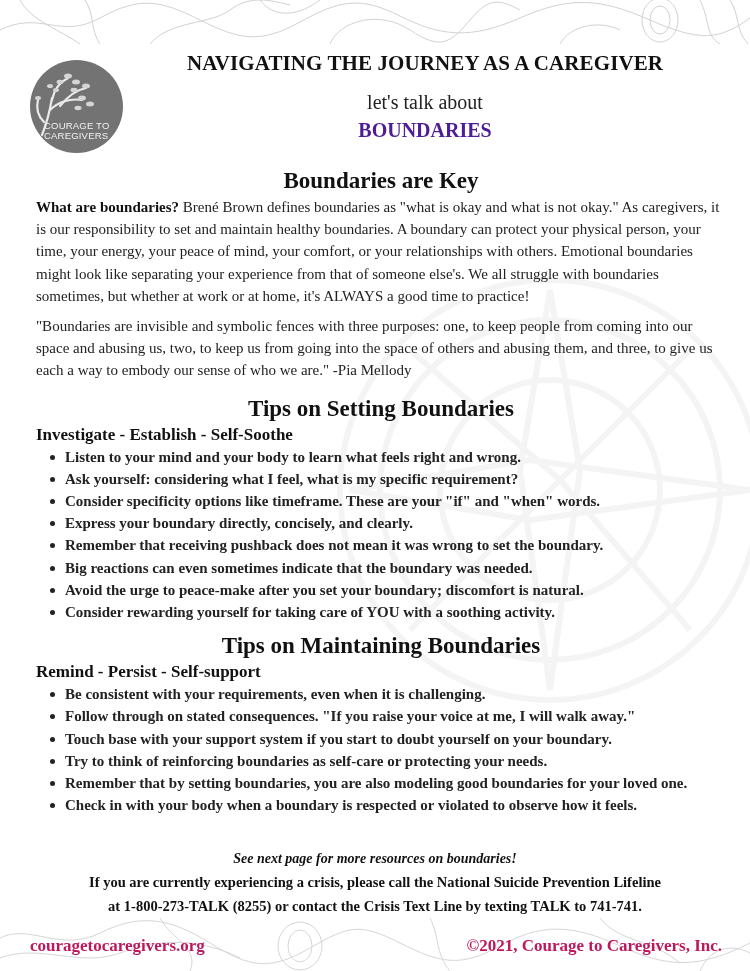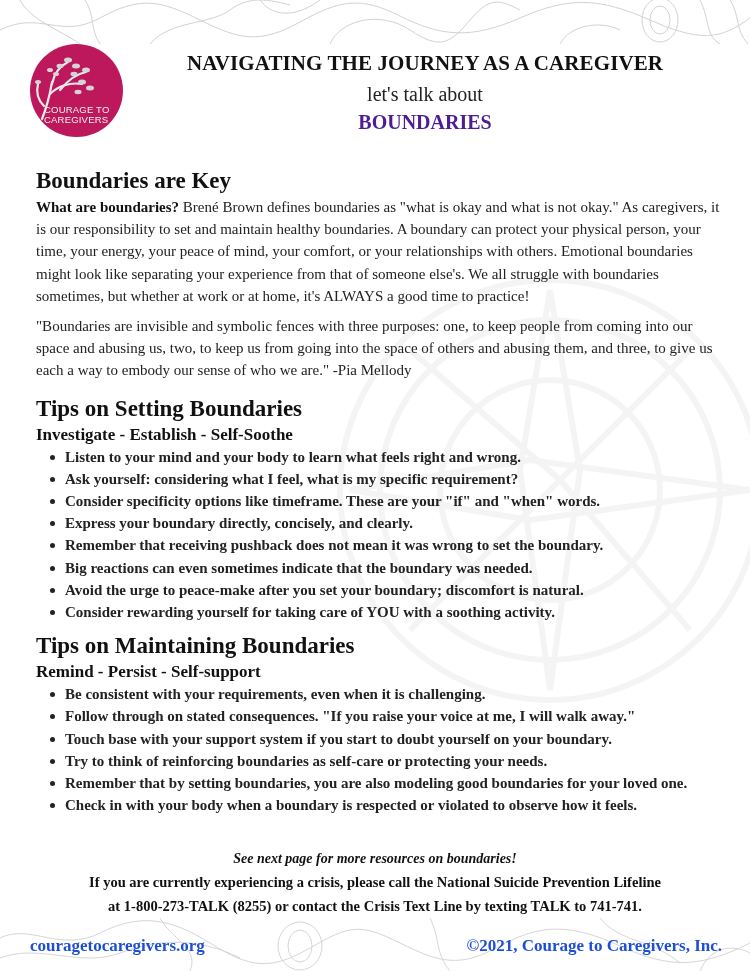--- a/index.html
+++ b/index.html
@@ -16,47 +16,48 @@
     .topo-top { top: 0; height: 44px; }
     .topo-bottom { top: 918px; height: 53px; }
     .watermark {
       position: absolute; left: 330px; top: 270px; width: 440px; height: 440px;
       pointer-events: none; opacity: 0.55;
     }
     .header {
       position: absolute; top: 44px; left: 0; width: 750px; height: 110px;
     }
     .logo {
-      position: absolute; left: 30px; top: 0; width: 93px; height: 93px;
-      border-radius: 50%; background: #be185d; overflow: hidden;
+      position: absolute; left: 30px; top: 16px; width: 93px; height: 93px;
+      border-radius: 50%; background: #737373; overflow: hidden;
     }
     .logo svg { position: absolute; left: 0; top: 0; }
     .logo-text {
       position: absolute; left: 14px; top: 61px; color: #f2f2f2;
       font-family: "Liberation Sans", sans-serif; font-size: 9.5px; line-height: 10px;
       letter-spacing: 0.2px;
     }
     .title-block {
       position: absolute; left: 160px; top: 6px; width: 530px; text-align: center;
     }
     .title-main {
       font-weight: bold; font-size: 21px; line-height: 27px; letter-spacing: 0.1px; color: #111;
     }
     .title-sub {
-      font-size: 20px; line-height: 30px; margin-top: 2px; color: #222;
+      font-size: 20px; line-height: 30px; margin-top: 10px; color: #222;
     }
     .title-topic {
       font-weight: bold; font-size: 20px; line-height: 27px; color: #4c1d95;
     }
     .content {
       position: absolute; left: 36px; top: 166px; width: 690px;
     }
     h2 {
       font-size: 23px; font-weight: bold; line-height: 30px; color: #111;
       font-family: "Liberation Serif", serif;
+      text-align: center;
     }
     h3 {
       font-size: 17px; font-weight: bold; line-height: 22px; color: #111;
     }
     p.body {
       font-size: 15px; line-height: 22.2px; color: #222;
     }
     p.body b { color: #111; }
     .quote { margin-top: 8px; }
     .sec2 { margin-top: 12px; }
@@ -71,21 +72,21 @@
     }
     .footer-notes {
       position: absolute; left: 20px; top: 848px; width: 710px; text-align: center;
     }
     .note-italic { font-style: italic; font-weight: bold; font-size: 14px; line-height: 22px; color: #111; }
     .note-crisis { font-weight: bold; font-size: 14.5px; line-height: 24px; color: #111; }
     .footer-bar {
       position: absolute; left: 30px; top: 932px; width: 692px; height: 28px;
       display: flex; justify-content: space-between; align-items: center;
     }
-    .footer-bar span { font-weight: bold; font-size: 17px; color: #1d4ed8; }
+    .footer-bar span { font-weight: bold; font-size: 17px; color: #be185d; }
   </style>
 </head>
 <body>
 
 <div class="topo-top">
   <svg width="750" height="44" viewBox="0 0 750 44" fill="none" stroke="#d2d2d2" stroke-width="1">
     <path d="M0 30 C40 10 60 40 100 18 S160 0 200 20 S260 44 300 22 S360 -4 400 16 S470 40 520 18 S600 -2 650 20 S720 40 750 18"></path>
     <path d="M20 0 C30 20 60 30 80 44"></path>
     <path d="M85 0 C95 15 90 30 100 44"></path>
     <path d="M150 44 C170 20 210 25 230 10 S270 0 290 5"></path>

